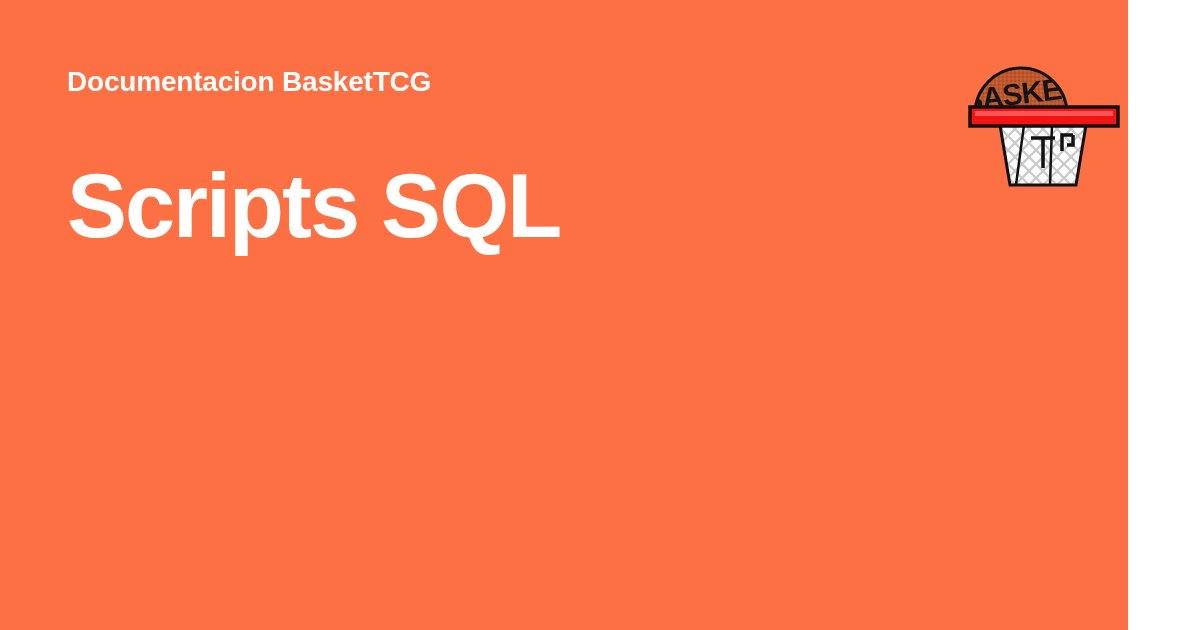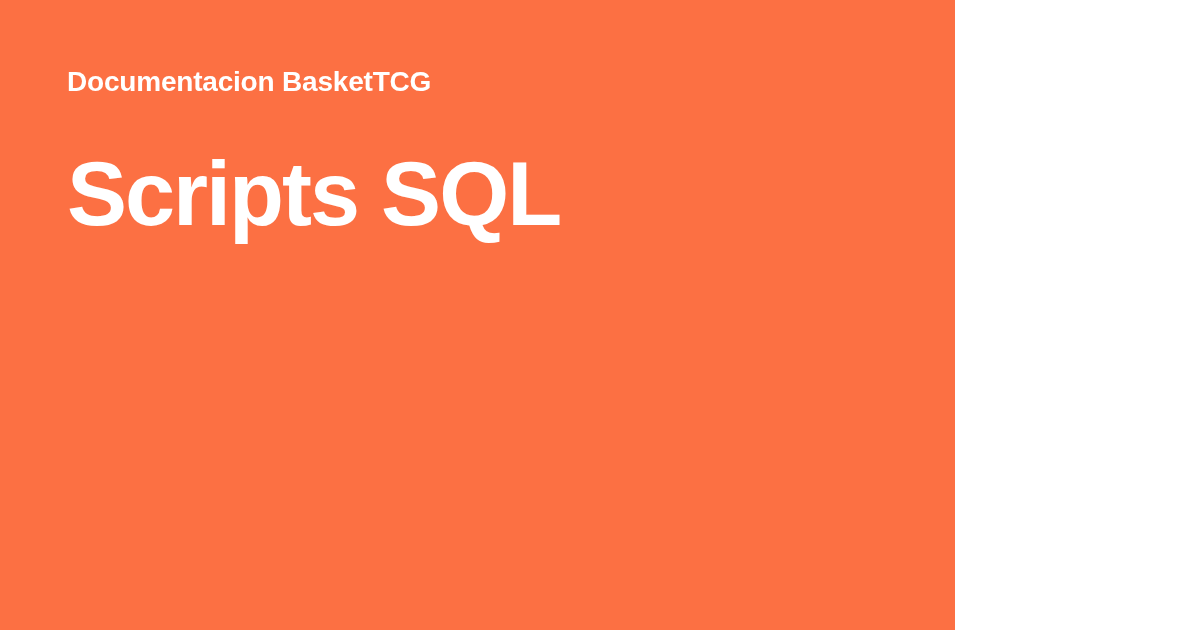--- a/index.html
+++ b/index.html
@@ -7,42 +7,42 @@
     padding: 0;
   }
   body {
     width: 1200px;
     height: 630px;
     overflow: hidden;
     font-family: "Liberation Sans", sans-serif;
   }
   #og-card {
     position: relative;
-    width: 955px;
+    width: 1128px;
     height: 630px;
     background: #fc7043;
     box-sizing: border-box;
     overflow: hidden;
   }
   #text-block {
     position: absolute;
     left: 67px;
     top: 62px;
     width: 820px;
   }
   #site-name {
     font-size: 28px;
     font-weight: bold;
     color: #ffffff;
     line-height: 40px;
     letter-spacing: -0.2px;
     white-space: nowrap;
   }
   #page-title {
-    margin-top: 44px;
+    margin-top: 56px;
     font-size: 90px;
     font-weight: bold;
     color: #ffffff;
     line-height: 96px;
     letter-spacing: -2px;
     white-space: nowrap;
   }
   #logo {
     position: absolute;
     left: 966px;

